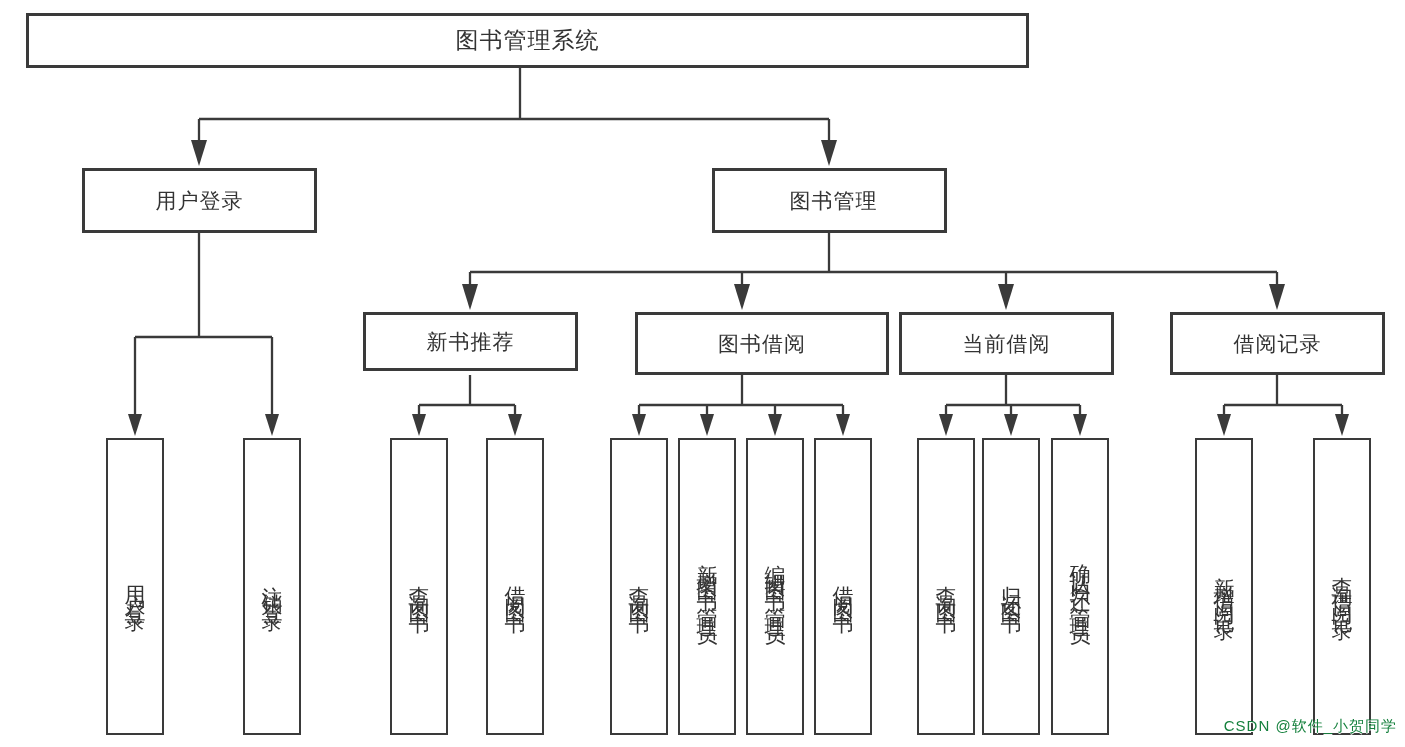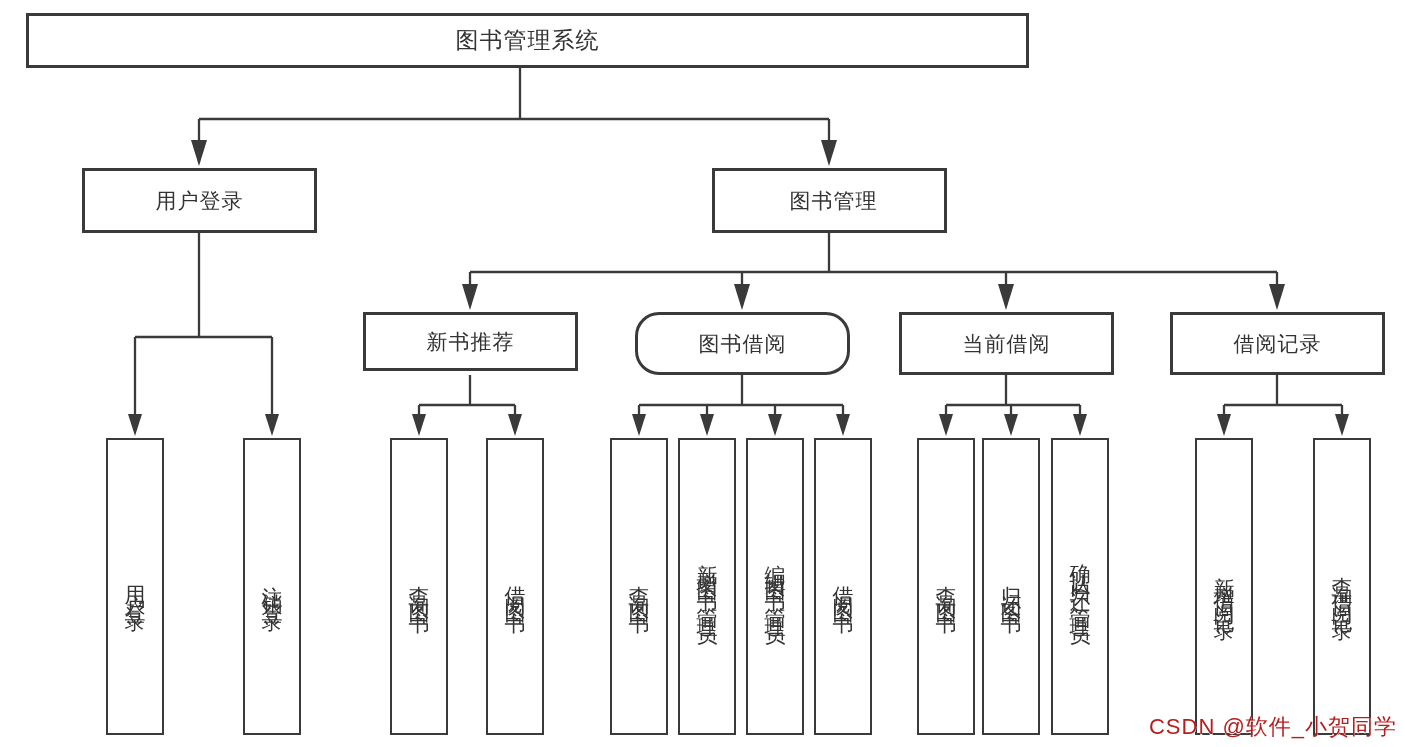--- a/index.html
+++ b/index.html
@@ -27,23 +27,23 @@
     writing-mode:vertical-rl;
     text-orientation:mixed;
     font-size:21px;
     line-height:1.15;
     letter-spacing:0.42em;
     color:#333333;
     white-space:nowrap;
   }
   #watermark{
     position:absolute;
-    right:8px;bottom:5px;
-    font-size:22px;
-    color:#b91c1c;
+    right:8px;bottom:11px;
+    font-size:15px;
+    color:#15803d;
     text-shadow:0 1px 0 #ffffff;
     z-index:2;
     letter-spacing:1px;
   }
 </style>
 </head>
 <body>
 
 <div id="canvas">
 
@@ -79,21 +79,21 @@
       <polygon points="1335,414 1349,414 1342,436"></polygon>
     </g>
   </svg>
 
   <div class="box h root" style="left:19px;top:13px;width:1003px;height:55px;margin-left:7px;">图书管理系统</div>
 
   <div class="box h" style="left:82px;top:168px;width:235px;height:65px;">用户登录</div>
   <div class="box h" style="left:712px;top:168px;width:235px;height:65px;padding-left:8px;">图书管理</div>
 
   <div class="box h" style="left:363px;top:312px;width:215px;height:59px;">新书推荐</div>
-  <div class="box h" style="left:635px;top:312px;width:215px;height:63px;border-radius:24px;">图书借阅</div>
+  <div class="box h" style="left:635px;top:312px;width:254px;height:63px;">图书借阅</div>
   <div class="box h" style="left:899px;top:312px;width:215px;height:63px;">当前借阅</div>
   <div class="box h" style="left:1170px;top:312px;width:215px;height:63px;">借阅记录</div>
 
   <div class="box v" style="left:106px;top:438px;width:58px;height:297px;">
     <span class="vt">用户登录</span>
   </div>
   <div class="box v" style="left:243px;top:438px;width:58px;height:297px;">
     <span class="vt">注销登录</span>
   </div>
 

